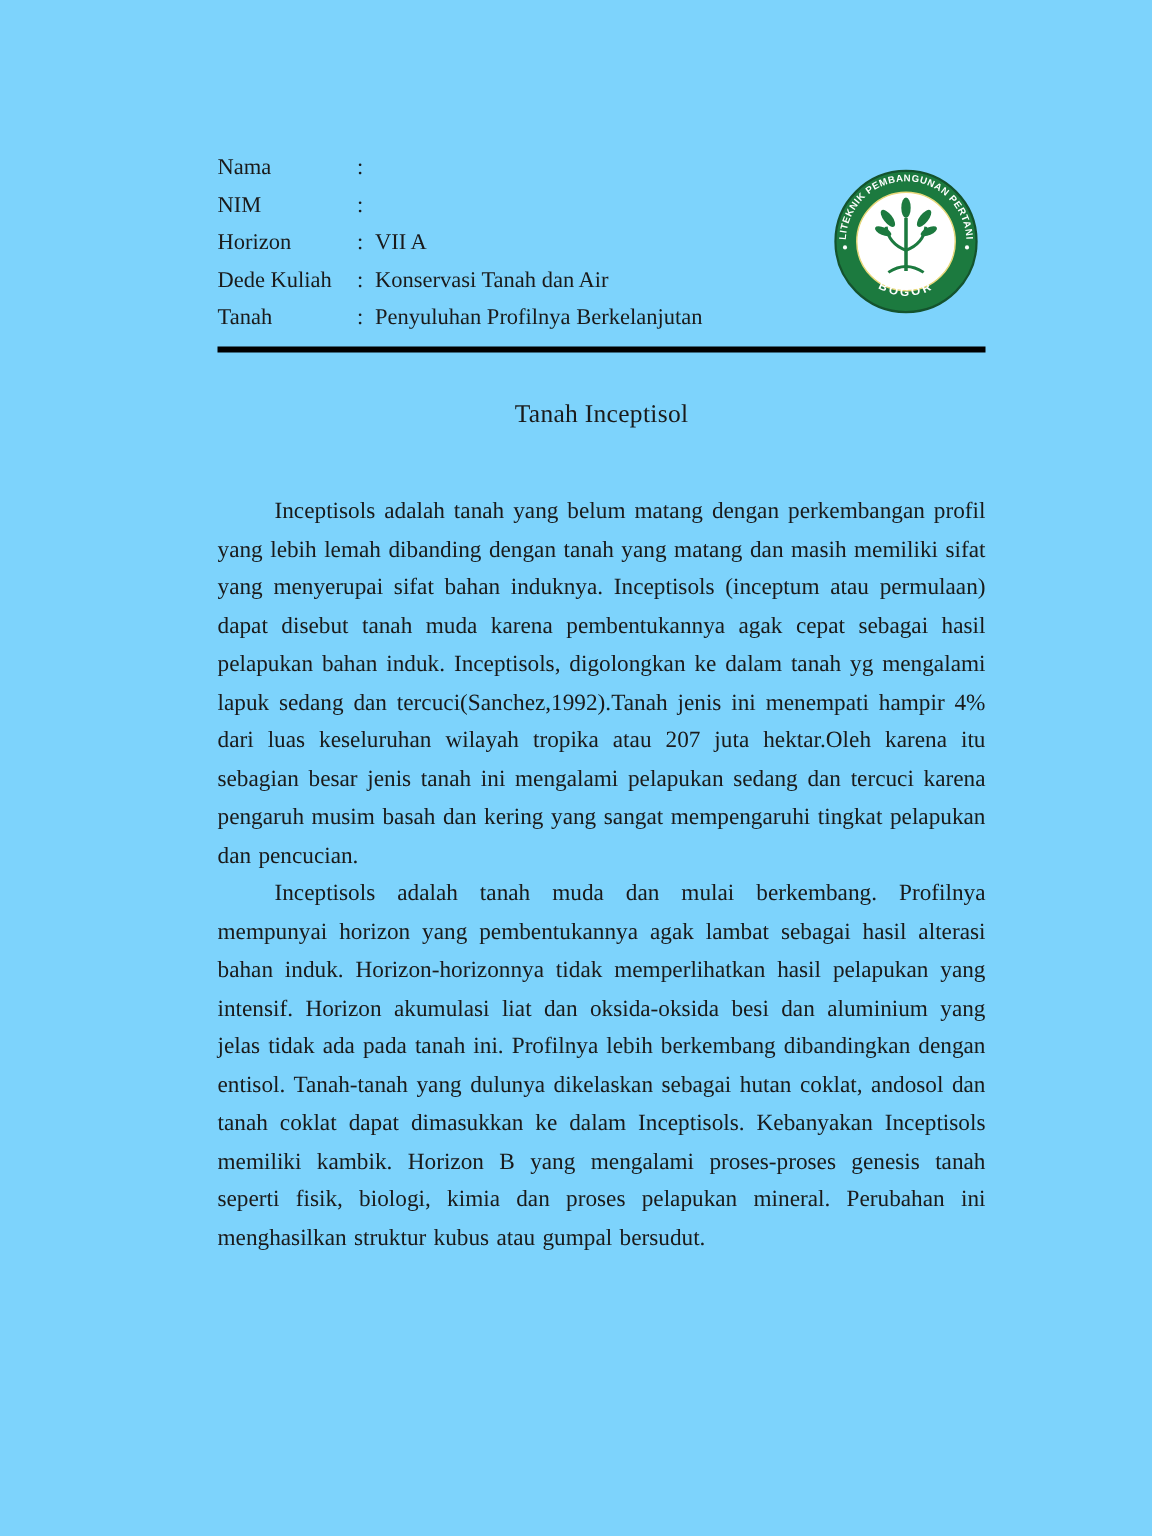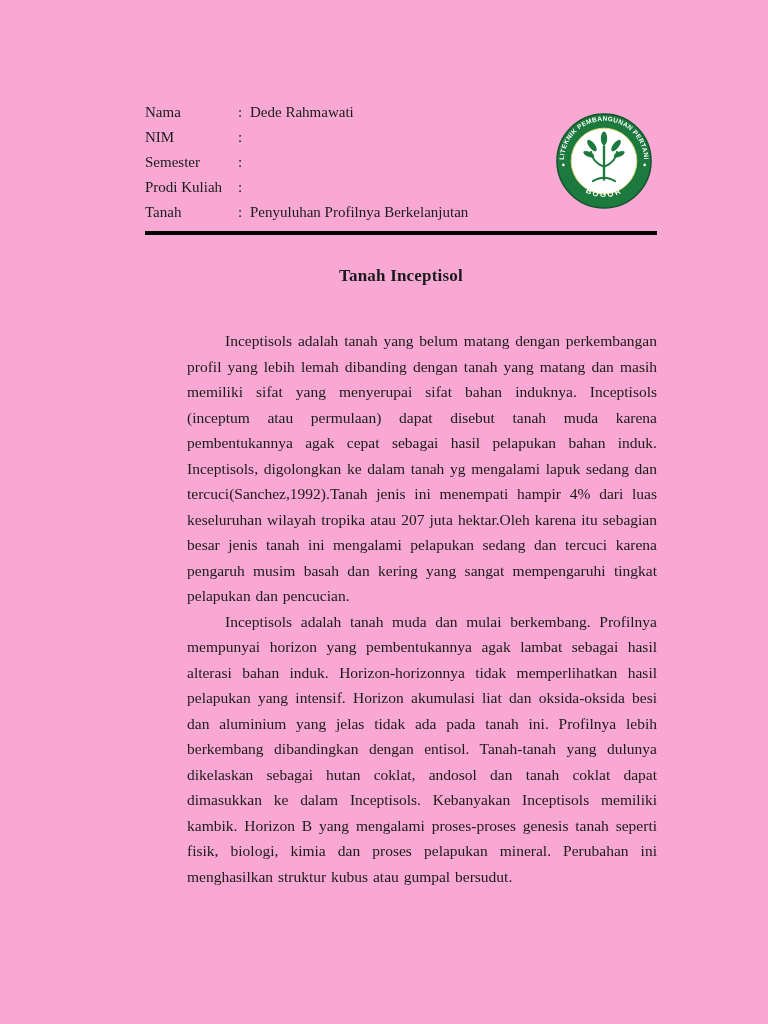--- a/index.html
+++ b/index.html
@@ -5,21 +5,21 @@
   * { margin: 0; padding: 0; box-sizing: border-box; }
   html, body { width: 768px; background: #ffffff; }
   body {
     font-family: "Liberation Serif", "DejaVu Serif", serif;
     color: #1a1a1a;
   }
   .page {
     position: relative;
     width: 768px;
     height: 1024px;
-    background: #f9a8d4;
+    background: #7dd3fc;
     overflow: hidden;
   }
   .content {
     position: absolute;
     left: 145px;
     top: 100px;
     width: 512px;
   }
   .header {
     position: relative;
@@ -49,63 +49,63 @@
   .rule {
     margin-top: 5px;
     border-top: 4.5px solid #000000;
     width: 100%;
     height: 0;
   }
   .title {
     margin-top: 31px;
     text-align: center;
     font-size: 17px;
-    font-weight: bold;
+    font-weight: normal;
     letter-spacing: 0.2px;
   }
   .body-text {
     margin-top: 42px;
   }
   .body-par {
     font-size: 15.5px;
     line-height: 25.5px;
     text-align: justify;
     text-indent: 38px;
     word-spacing: 1px;
-    margin-left: 42px;
   }
 </style>
 </head>
 <body>
 
 <div class="page">
   <div class="content">
 
     <div class="header">
       <div class="fields">
 
         <div class="field-row">
           <span class="f-label">Nama</span>
           <span class="f-colon">:</span>
-          <span class="f-value">Dede Rahmawati</span>
         </div>
 
         <div class="field-row">
           <span class="f-label">NIM</span>
           <span class="f-colon">:</span>
         </div>
 
         <div class="field-row">
-          <span class="f-label">Semester</span>
+          <span class="f-label">Horizon</span>
           <span class="f-colon">:</span>
+          <span class="f-value">VII A</span>
         </div>
 
         <div class="field-row">
-          <span class="f-label">Prodi Kuliah</span>
+          <span class="f-label">Dede Kuliah</span>
           <span class="f-colon">:</span>
+          <span class="f-value">Konservasi Tanah dan Air</span>
         </div>
 
         <div class="field-row">
           <span class="f-label">Tanah</span>
           <span class="f-colon">:</span>
           <span class="f-value">Penyuluhan Profilnya Berkelanjutan</span>
         </div>
 
       </div>
 

